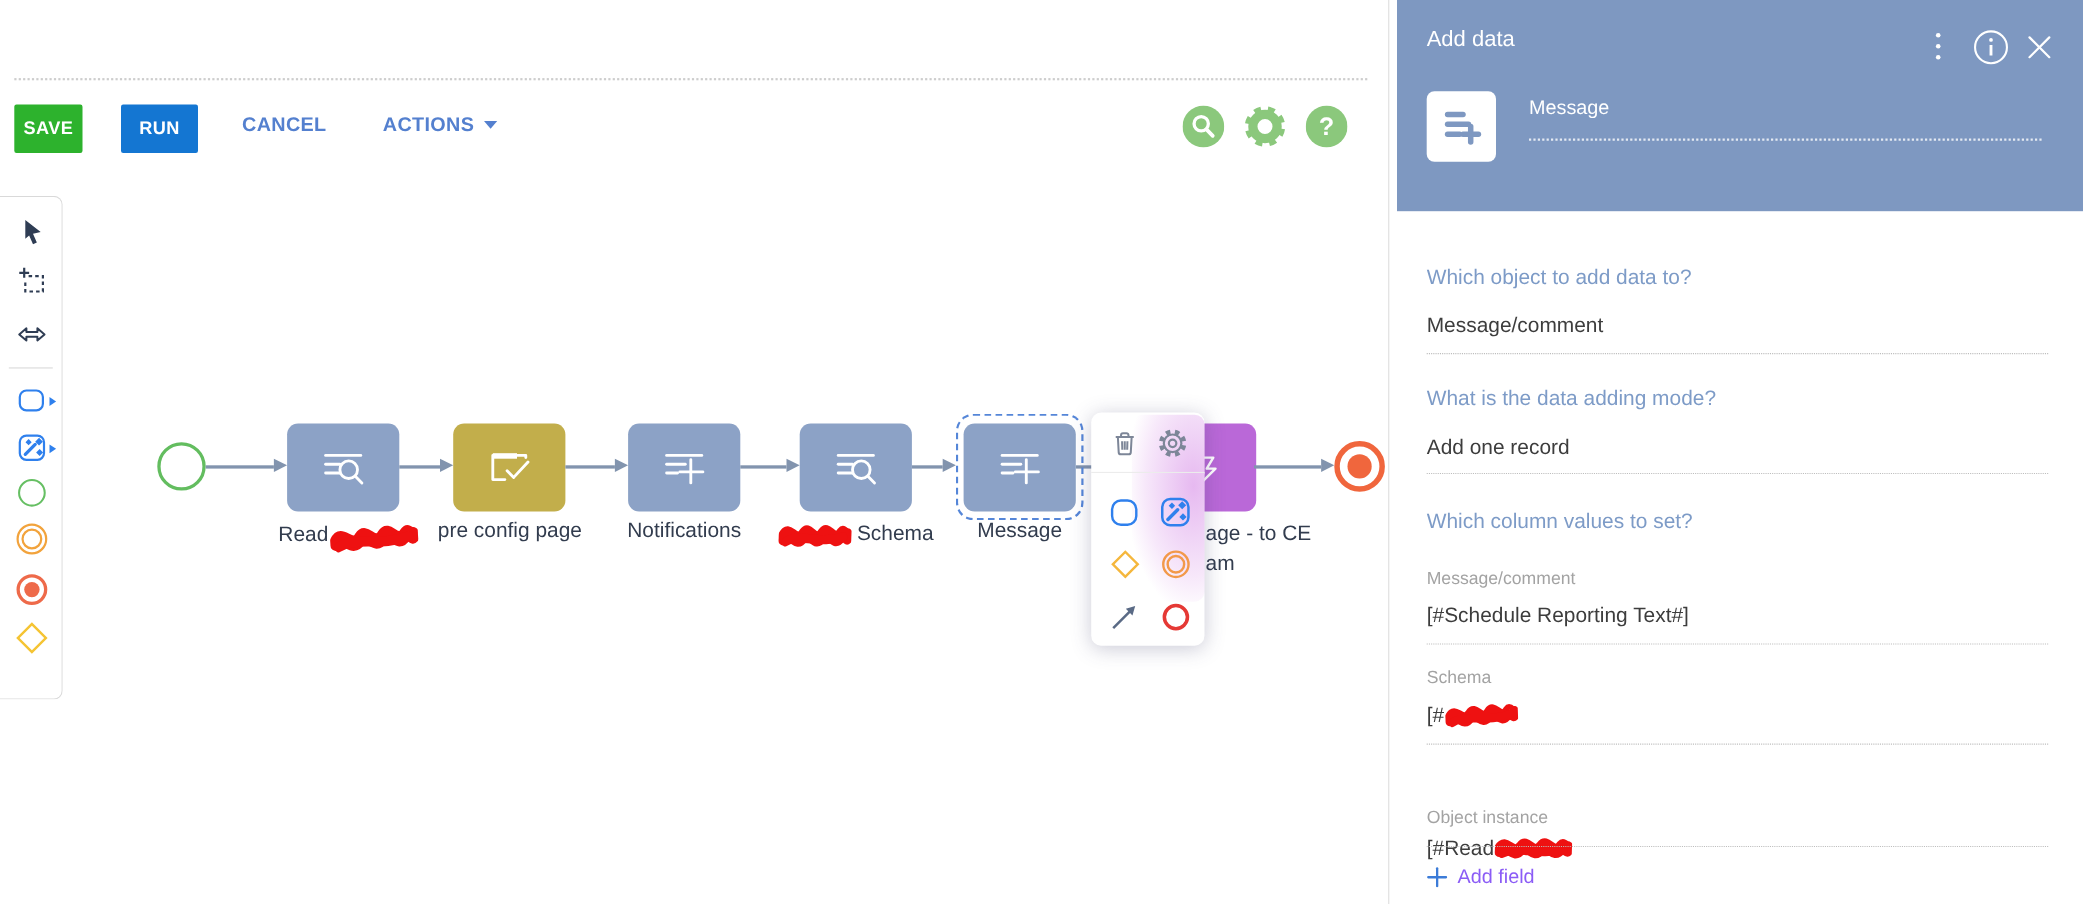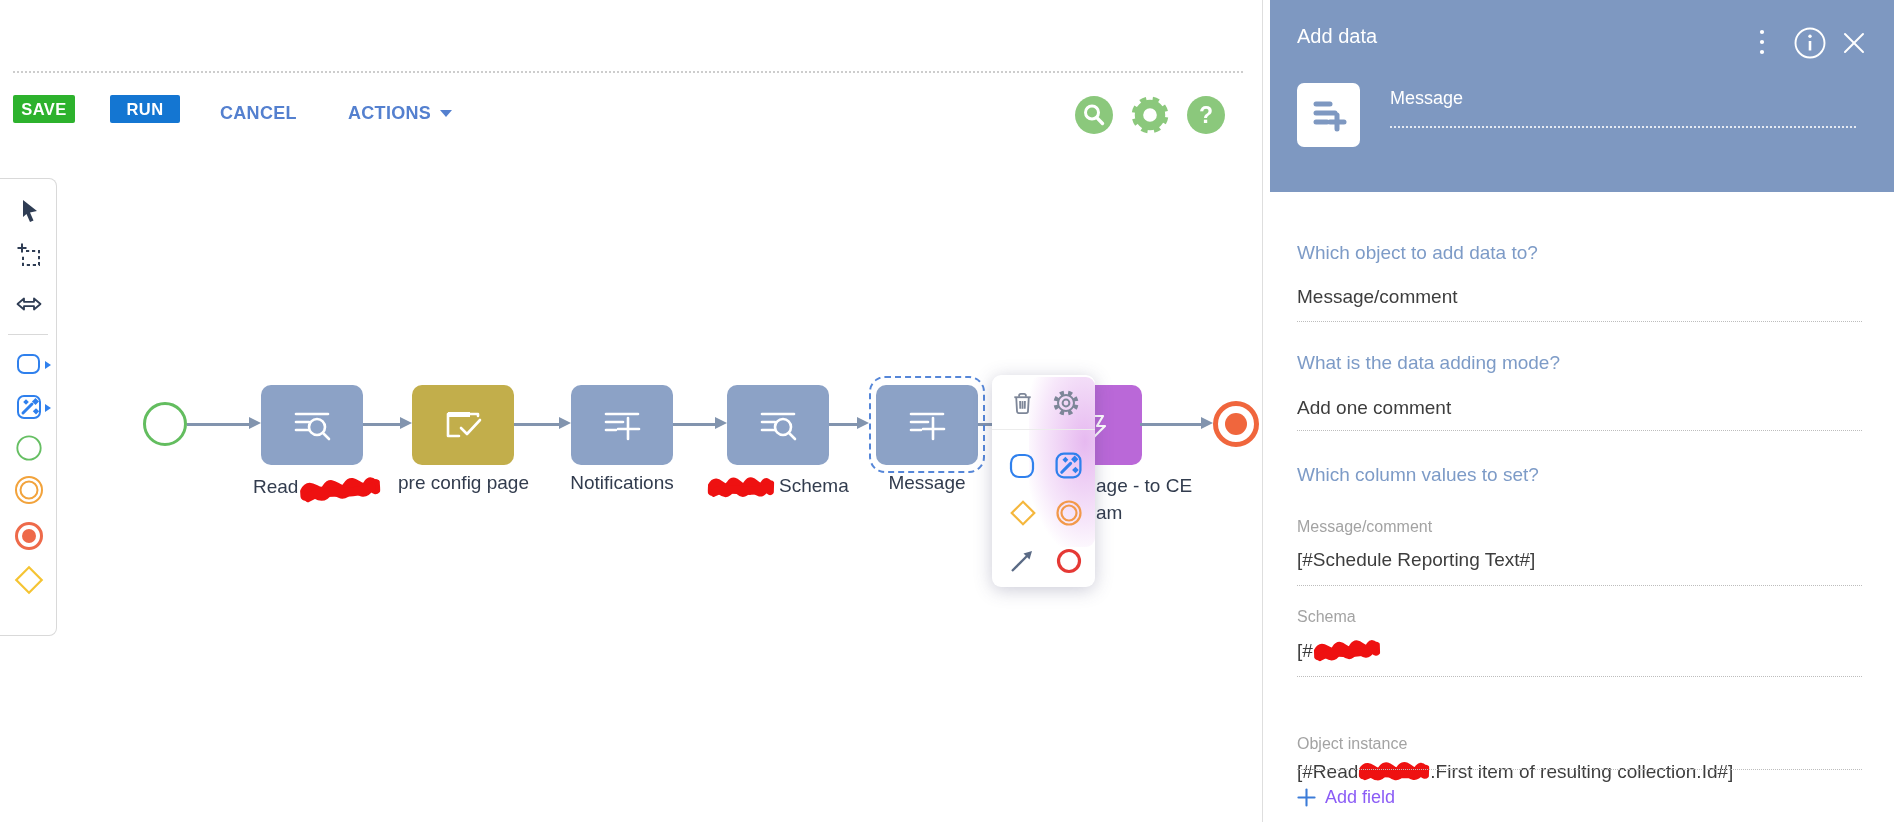--- a/index.html
+++ b/index.html
@@ -5,21 +5,21 @@
   * { margin:0; padding:0; box-sizing:border-box; }
   html,body { width:1894px; height:822px; background:#fff; overflow:hidden;
               font-family:"Liberation Sans", sans-serif; }
   .abs { position:absolute; }
   #app { position:relative; width:1894px; height:822px; }
 
   
   #page-title { left:13px; top:18px; font-size:35px; font-weight:300; color:#4c4c4c; letter-spacing:-0.5px; }
   #title-rule { left:13px; top:71px; width:1230px; border-top:2px dotted #cdcdcd; height:0; }
 
-  .btn { position:absolute; top:95px; height:28px; border:none; border-radius:2px;
+  .btn { position:absolute; top:95px; height:44px; border:none; border-radius:2px;
          color:#fff; font-family:inherit; font-size:16.5px; font-weight:700; letter-spacing:.4px; cursor:pointer; }
   #btn-save { left:13px; width:62px; background:#2db22d; }
   #btn-run  { left:110px; width:70px; background:#1476d2; }
   .linkbtn { position:absolute; top:103px; background:none; border:none; color:#5480cf;
              font-family:inherit; font-size:18px; font-weight:600; letter-spacing:.3px; cursor:pointer; }
   #btn-cancel { left:220px; }
   #btn-actions { left:348px; display:flex; align-items:center; gap:9px; }
   #actions-caret { width:0; height:0; border-left:6px solid transparent; border-right:6px solid transparent;
                    border-top:7px solid #5480cf; display:inline-block; }
 
@@ -388,21 +388,21 @@
       </div>
       <div id="element-name">Message</div>
       <div id="element-name-rule"></div>
     </div>
 
     <div class="pq" style="top:242px;">Which object to add data to?</div>
     <div class="pv" style="top:286px;">Message/comment</div>
     <div class="prule" style="top:321px;"></div>
 
     <div class="pq" style="top:352px;">What is the data adding mode?</div>
-    <div class="pv" style="top:397px;">Add one comment</div>
+    <div class="pv" style="top:397px;">Add one record</div>
     <div class="prule" style="top:430px;"></div>
 
     <div class="pq" style="top:464px;">Which column values to set?</div>
 
     <div class="pl" style="top:518px;">Message/comment</div>
     <div class="pv" style="top:549px;">[#Schedule Reporting Text#]</div>
     <div class="prule" style="top:585px;"></div>
 
     <div class="pl" style="top:608px;">Schema</div>
     <div class="pv pvrow" style="top:638px;">
@@ -414,21 +414,20 @@
     </div>
     <div class="prule" style="top:676px;"></div>
 
     <div class="pl" style="top:702px;margin-top:33px;">Object instance</div>
     <div class="pv pvrow" style="top:733px;margin-top:26px;">
       <span>[#Read </span>
       <svg class="scribble" width="70" height="26" viewBox="0 0 100 30" preserveAspectRatio="none" style="margin:0 1px;transform:rotate(2deg);">
           <path d="M6 17 C14 5, 24 26, 34 14 C42 5, 50 25, 60 13 C68 4, 76 24, 86 12 C90 8, 94 17, 95 13" stroke="#ee1111" stroke-width="15" fill="none" stroke-linecap="round"></path>
           <path d="M9 21 C30 11, 55 23, 90 14" stroke="#ee1111" stroke-width="9" fill="none" stroke-linecap="round"></path>
         </svg>
-      <span>.First item of resulting collection.Id#]</span>
     </div>
     <div class="prule" style="top:769px;"></div>
 
     <div id="add-field">
       <svg viewBox="0 0 20 20" width="19" height="19" stroke="#3c7cd8" stroke-width="2.2" stroke-linecap="round">
           <line x1="10" y1="1.5" x2="10" y2="18.5"></line>
           <line x1="1.5" y1="10" x2="18.5" y2="10"></line>
         </svg>
       <span id="add-field-label">Add field</span>
     </div>

